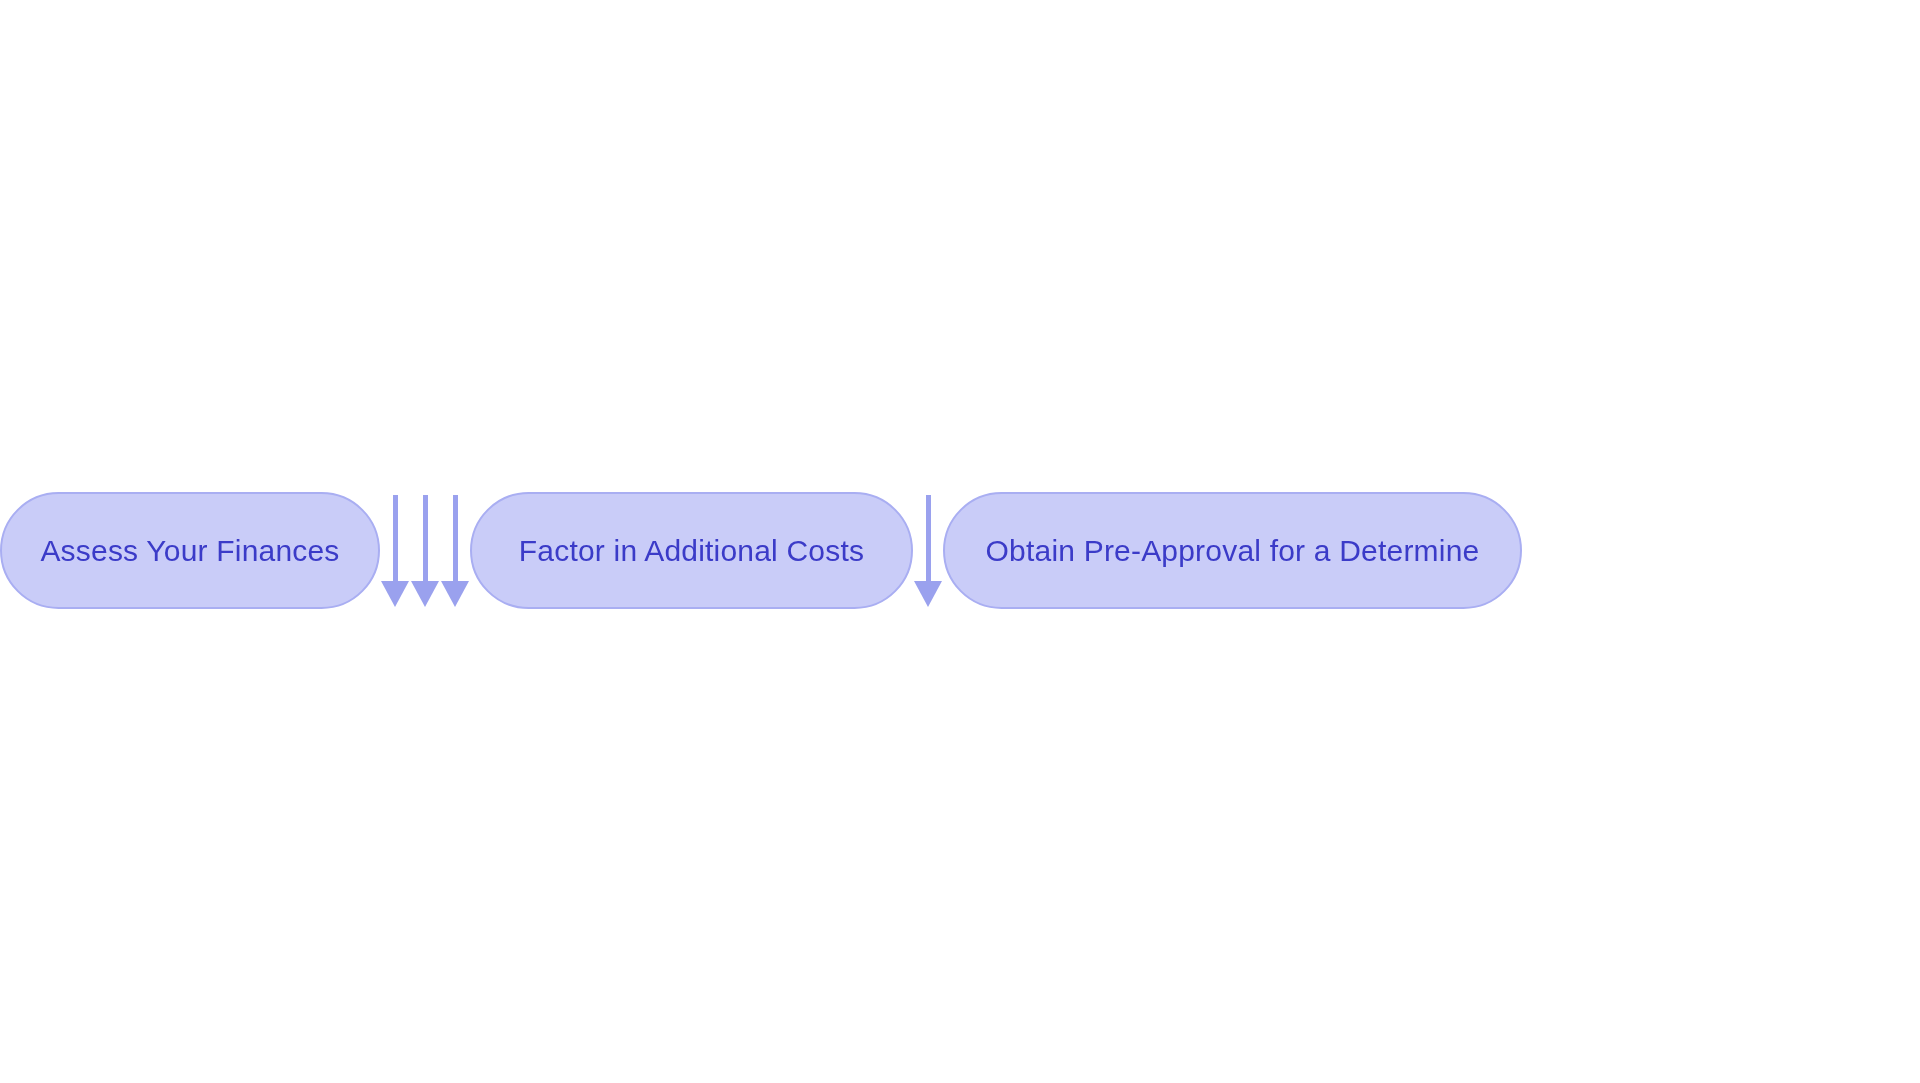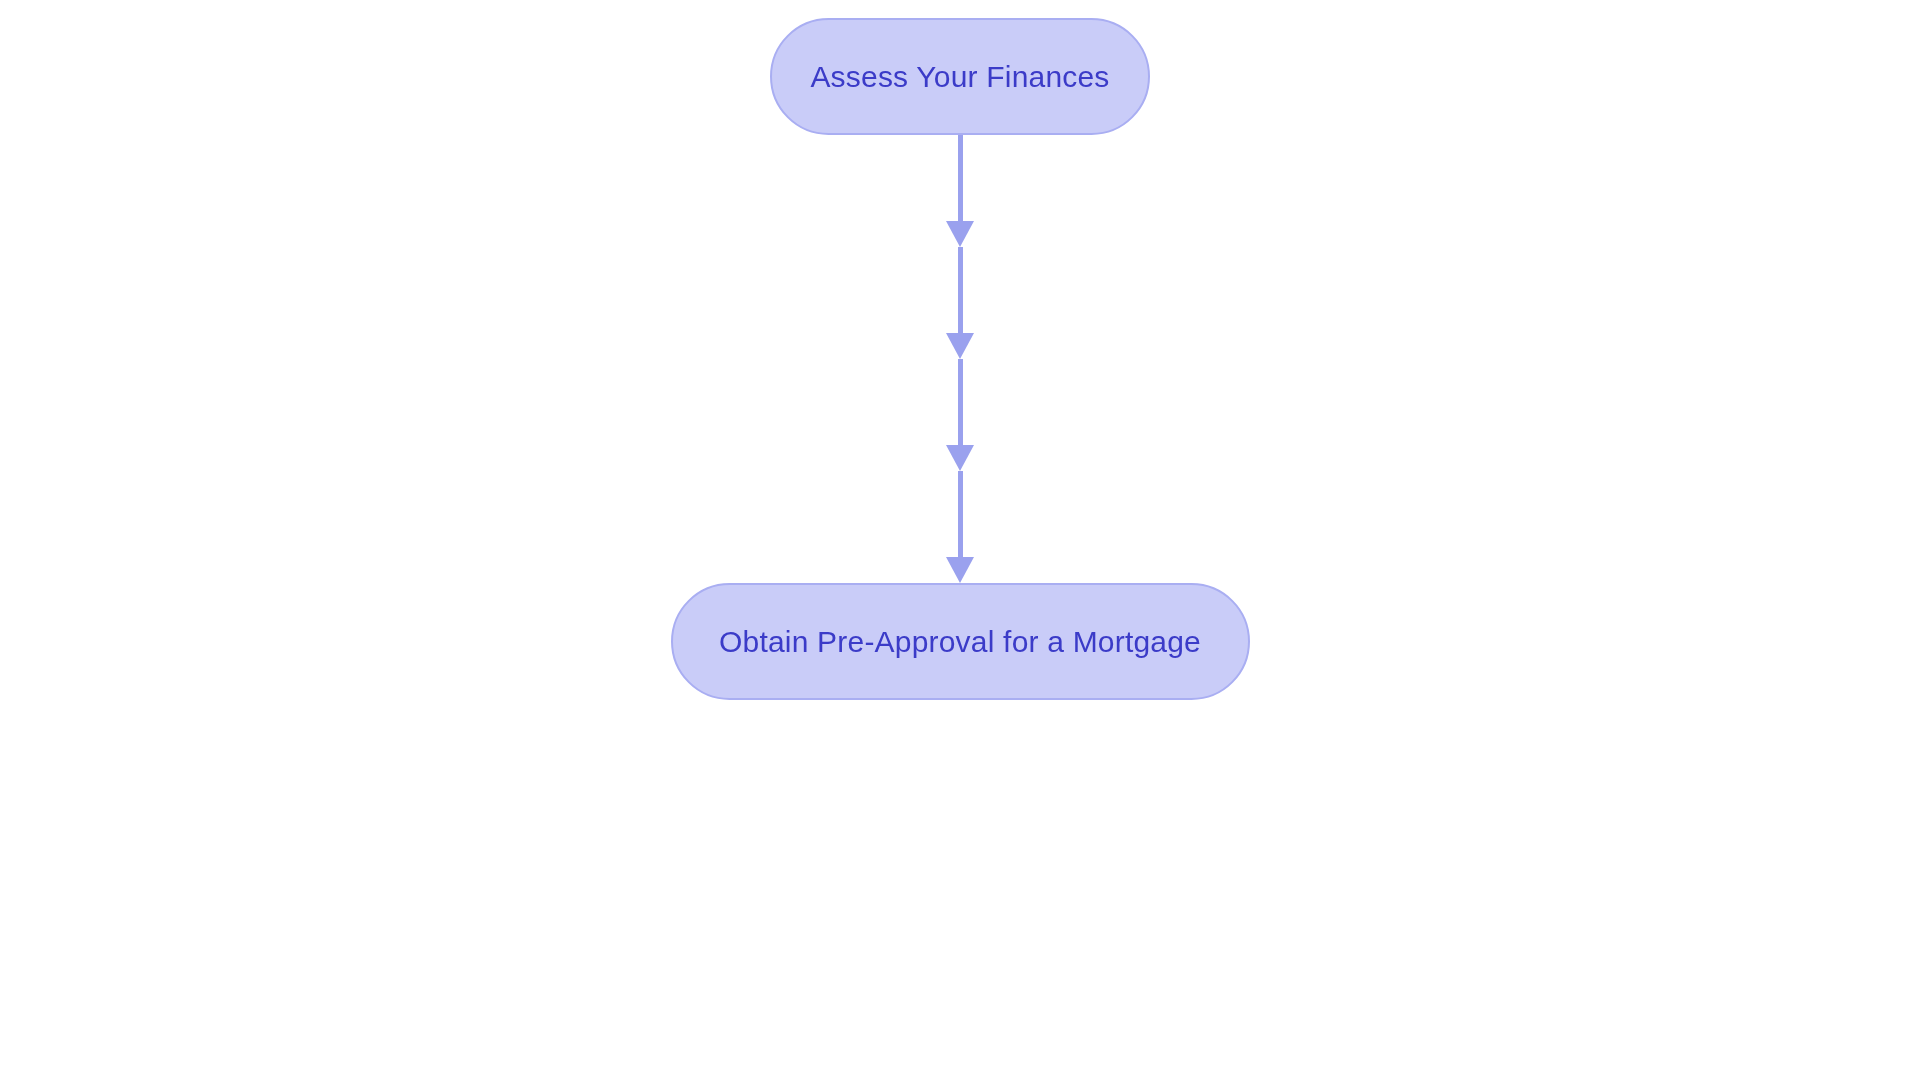--- a/index.html
+++ b/index.html
@@ -12,21 +12,20 @@
   *{box-sizing:border-box;margin:0;padding:0;}
   html,body{
     width:1920px;height:1083px;
     background:var(--background);
     overflow:hidden;
     font-family:"Liberation Sans", "DejaVu Sans", sans-serif;
   }
   .canvas{
     width:1920px;height:1083px;
     display:flex;
-    flex-direction:column;
     align-items:center;
     padding-top:18px;
   }
   .node{
     height:117px;
     border-radius:58.5px;
     background:var(--node-fill);
     border:2px solid var(--node-border);
     display:flex;
     align-items:center;
@@ -83,23 +82,26 @@
     <div class="shaft"></div>
     <div class="head"></div>
   </div>
 
 
   <div class="arrow">
     <div class="shaft"></div>
     <div class="head"></div>
   </div>
 
+  <div class="node n3">
+    <span>Factor in Additional Costs</span>
+  </div>
 
   <div class="arrow">
     <div class="shaft"></div>
     <div class="head"></div>
   </div>
 
   <div class="node n4">
-    <span>Obtain Pre-Approval for a Mortgage</span>
+    <span>Obtain Pre-Approval for a Determine</span>
   </div>
 
 </div>
 
 </body></html>

